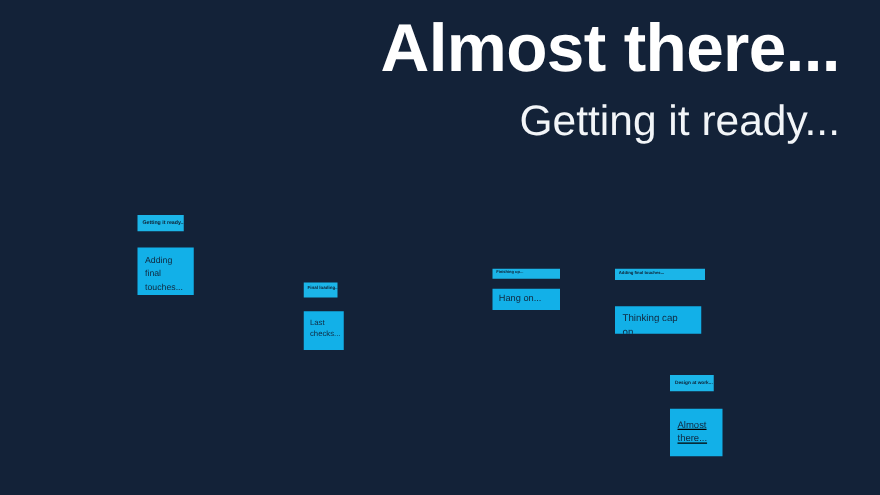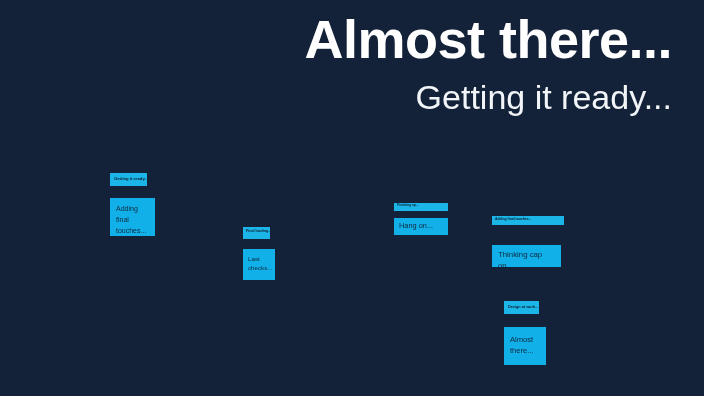--- a/index.html
+++ b/index.html
@@ -96,21 +96,21 @@
   .g2 .panel {
     margin-top: 6px;
     width: 32px;
     height: 31px;
     padding: 5px 5px;
     font-size: 6.2px;
     line-height: 1.5;
   }
 
   
-  .g3 { left: 394px; top: 197px; }
+  .g3 { left: 394px; top: 210px; }
   .g3 .chip { width: 54px; height: 8px; font-size: 3.2px; padding: 1px 3px; }
   .g3 .panel {
     margin-top: 3px;
     width: 54px;
     height: 17px;
     padding: 3px 5px;
     font-size: 7.4px;
     line-height: 1.45;
   }
 
@@ -120,21 +120,21 @@
   .g4 .panel {
     margin-top: 16px;
     width: 69px;
     height: 22px;
     padding: 5px 6px;
     font-size: 7.8px;
     line-height: 1.4;
   }
 
   
-  .g5 { left: 504px; top: 300px; }
+  .g5 { left: 536px; top: 300px; text-decoration: underline; }
   .g5 .chip { width: 35px; height: 13px; font-size: 3.8px; padding: 4px 4px; }
   .g5 .panel {
     margin-top: 9px;
     width: 42px;
     height: 38px;
     padding: 7px 6px;
     font-size: 7.6px;
     line-height: 1.5;
   }
 </style>

